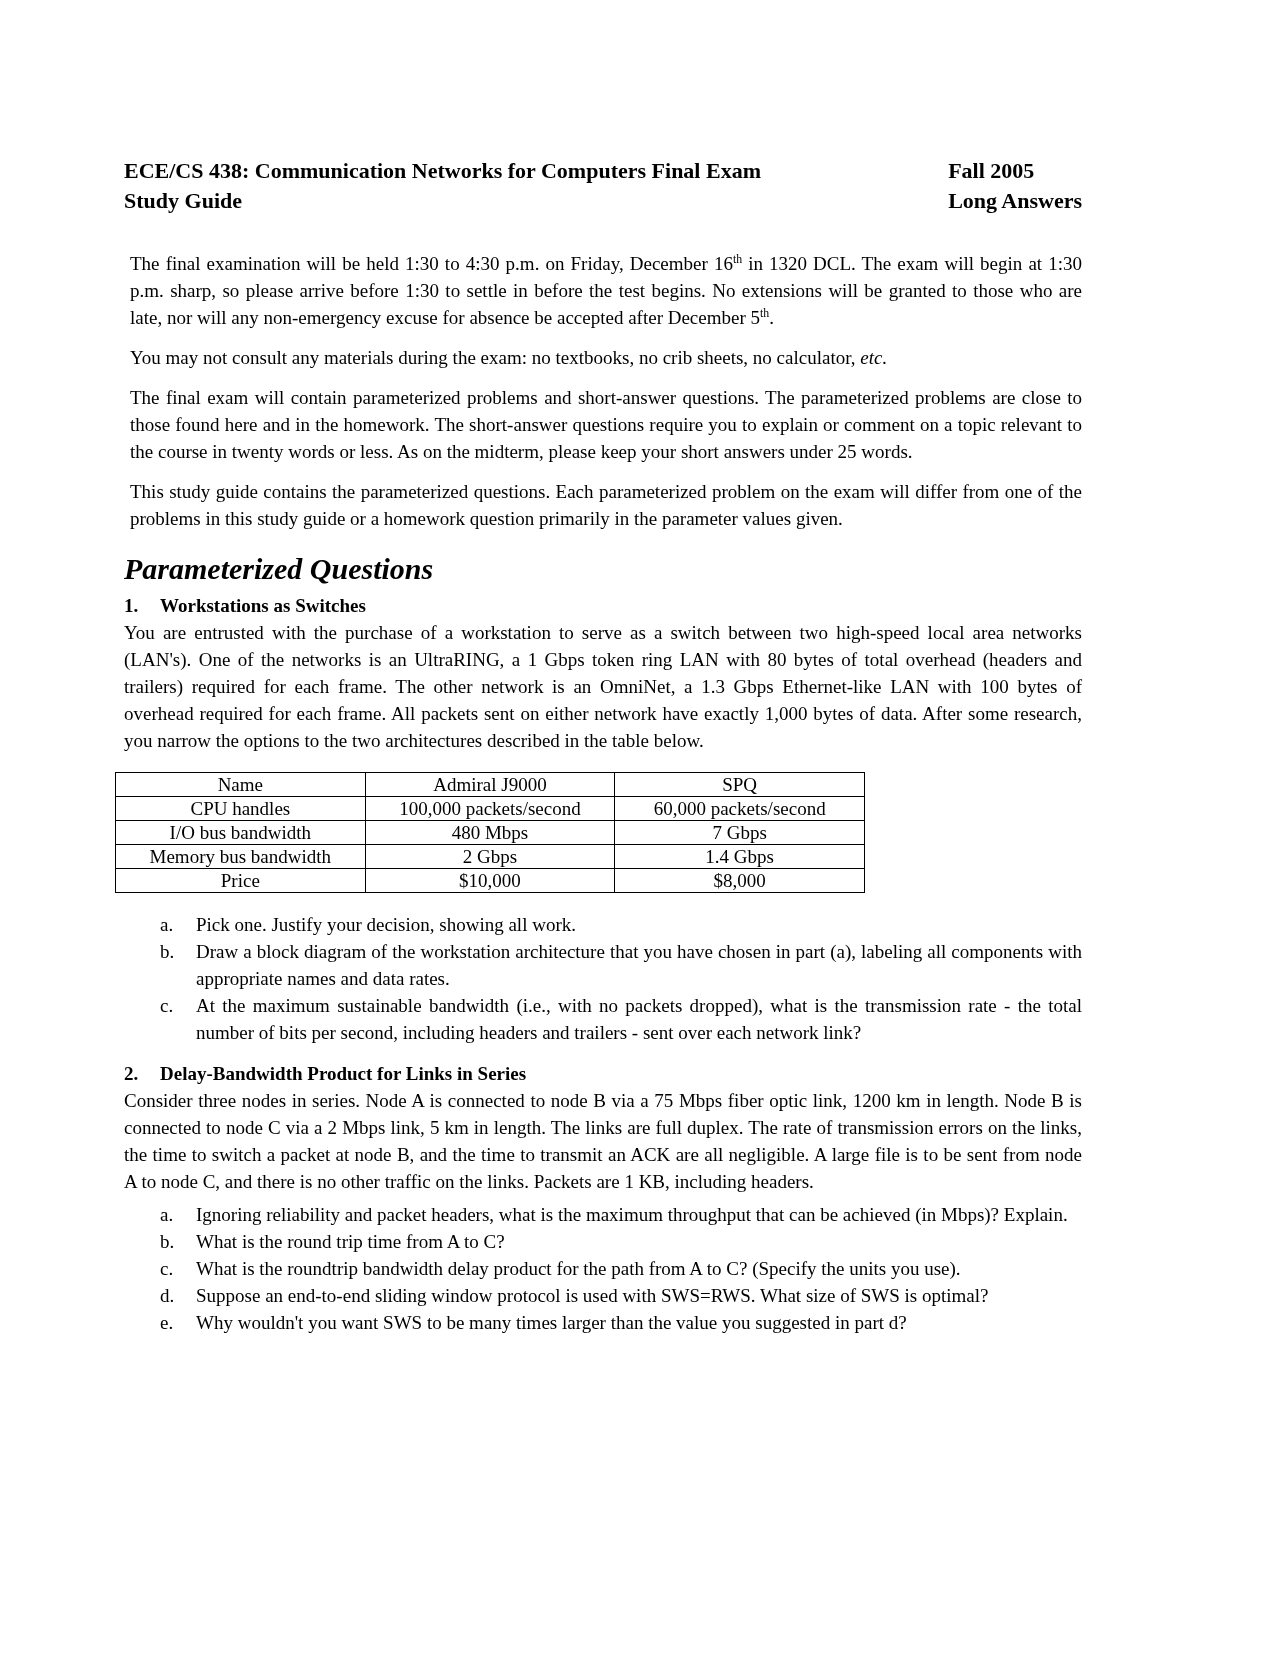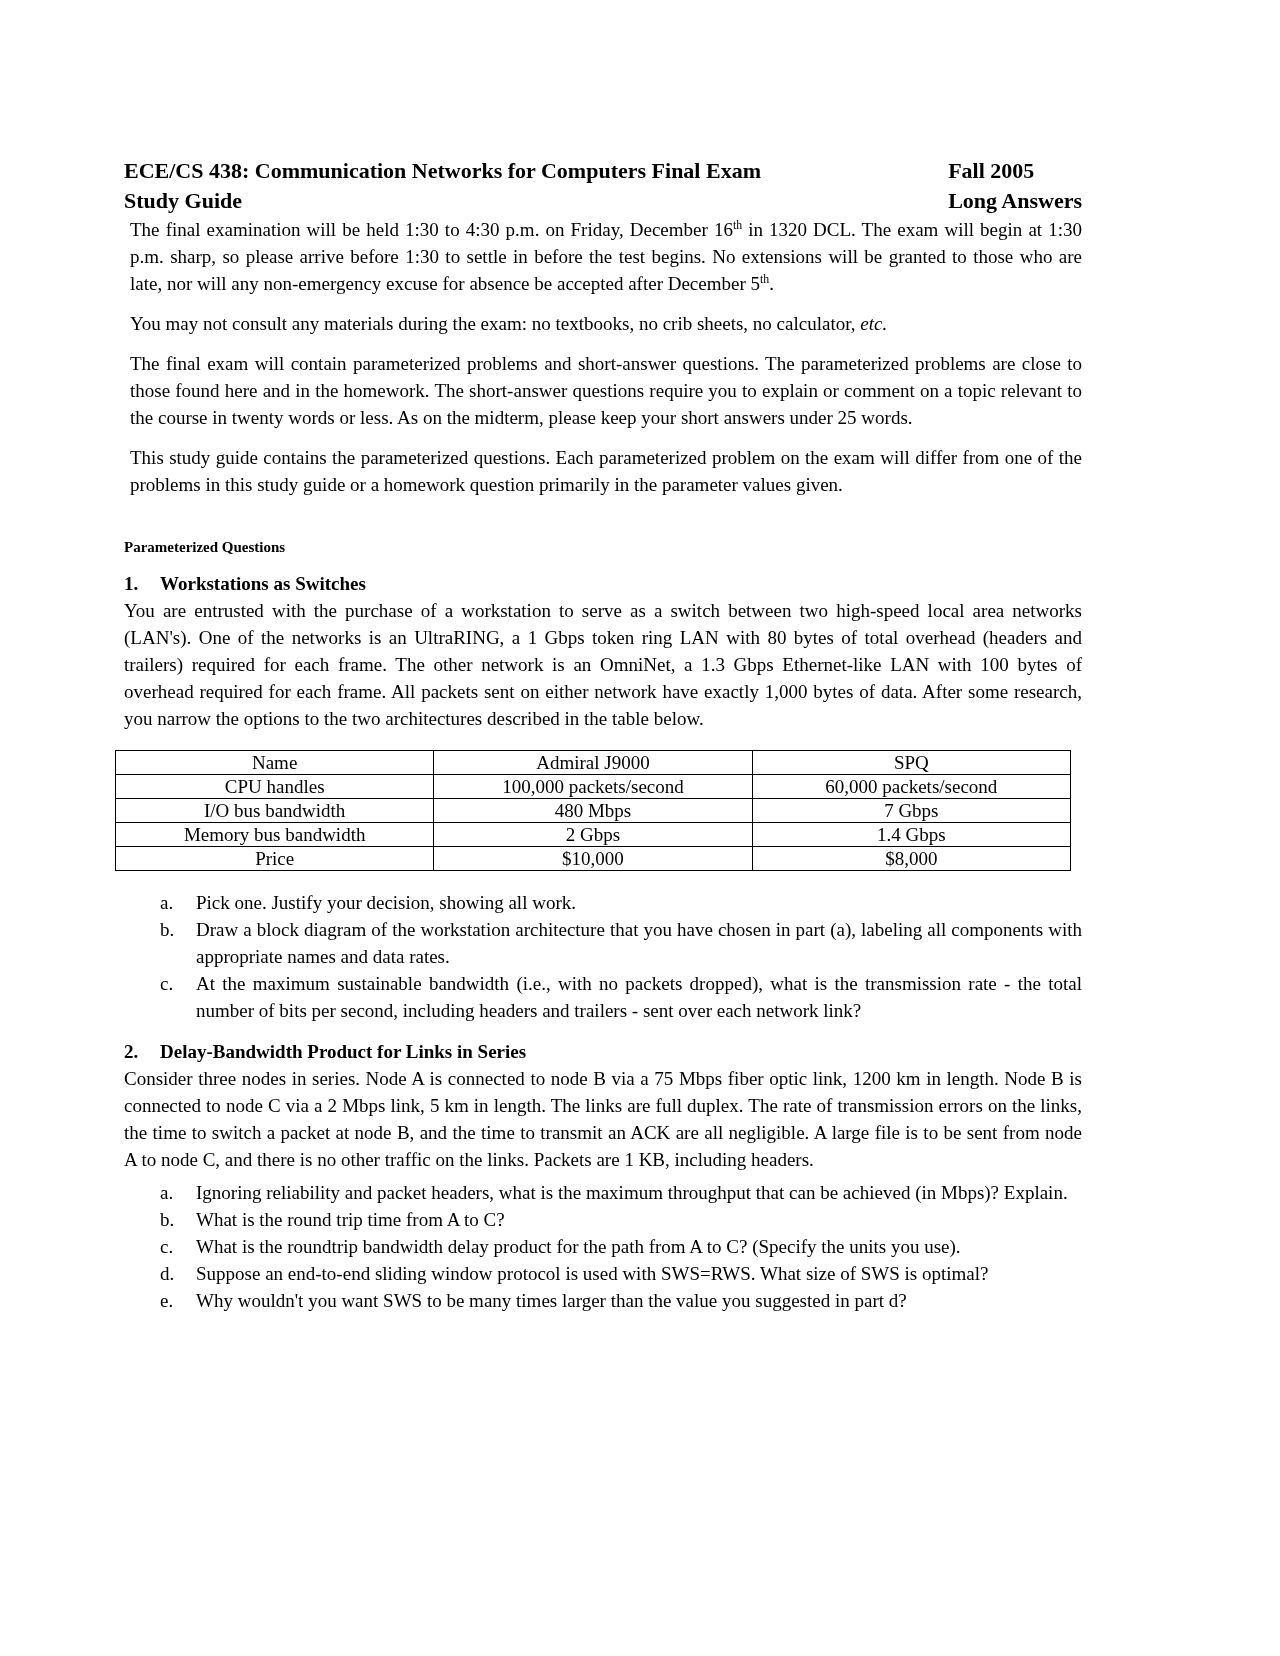--- a/index.html
+++ b/index.html
@@ -15,48 +15,50 @@
     box-sizing: border-box;
     padding: 156px 198px 40px 124px;
     overflow: hidden;
   }
   .doc-header {
     display: flex;
     justify-content: space-between;
     font-weight: bold;
     font-size: 22px;
     line-height: 30px;
+    margin-bottom: 34px;
   }
   .doc-header .right { }
   p.body-par {
     margin: 0 0 13px 6px;
     text-align: justify;
   }
   .sup {
     vertical-align: super;
     font-size: 0.62em;
     line-height: 0;
   }
   .italic { font-style: italic; }
   .section-heading {
     font-weight: bold;
-    font-size: 15px;
+    font-size: 30px;
     line-height: 30px;
-    margin: 34px 0 8px 0;
+    margin: 22px 0 8px 0;
+    font-style: italic;
   }
   .q-heading {
     display: flex;
     font-weight: bold;
     margin: 0;
   }
   .q-heading .q-num { width: 36px; flex-shrink: 0; }
   .q-body { margin: 0; text-align: justify; }
   table.arch-table {
     border-collapse: collapse;
-    width: 956px;
+    width: 750px;
     margin: 18px 0 18px -9px;
     font-size: 19px;
   }
   table.arch-table td {
     border: 1px solid #000000;
     text-align: center;
     padding: 0 4px;
     height: 23px;
     line-height: 23px;
     width: 33.33%;

